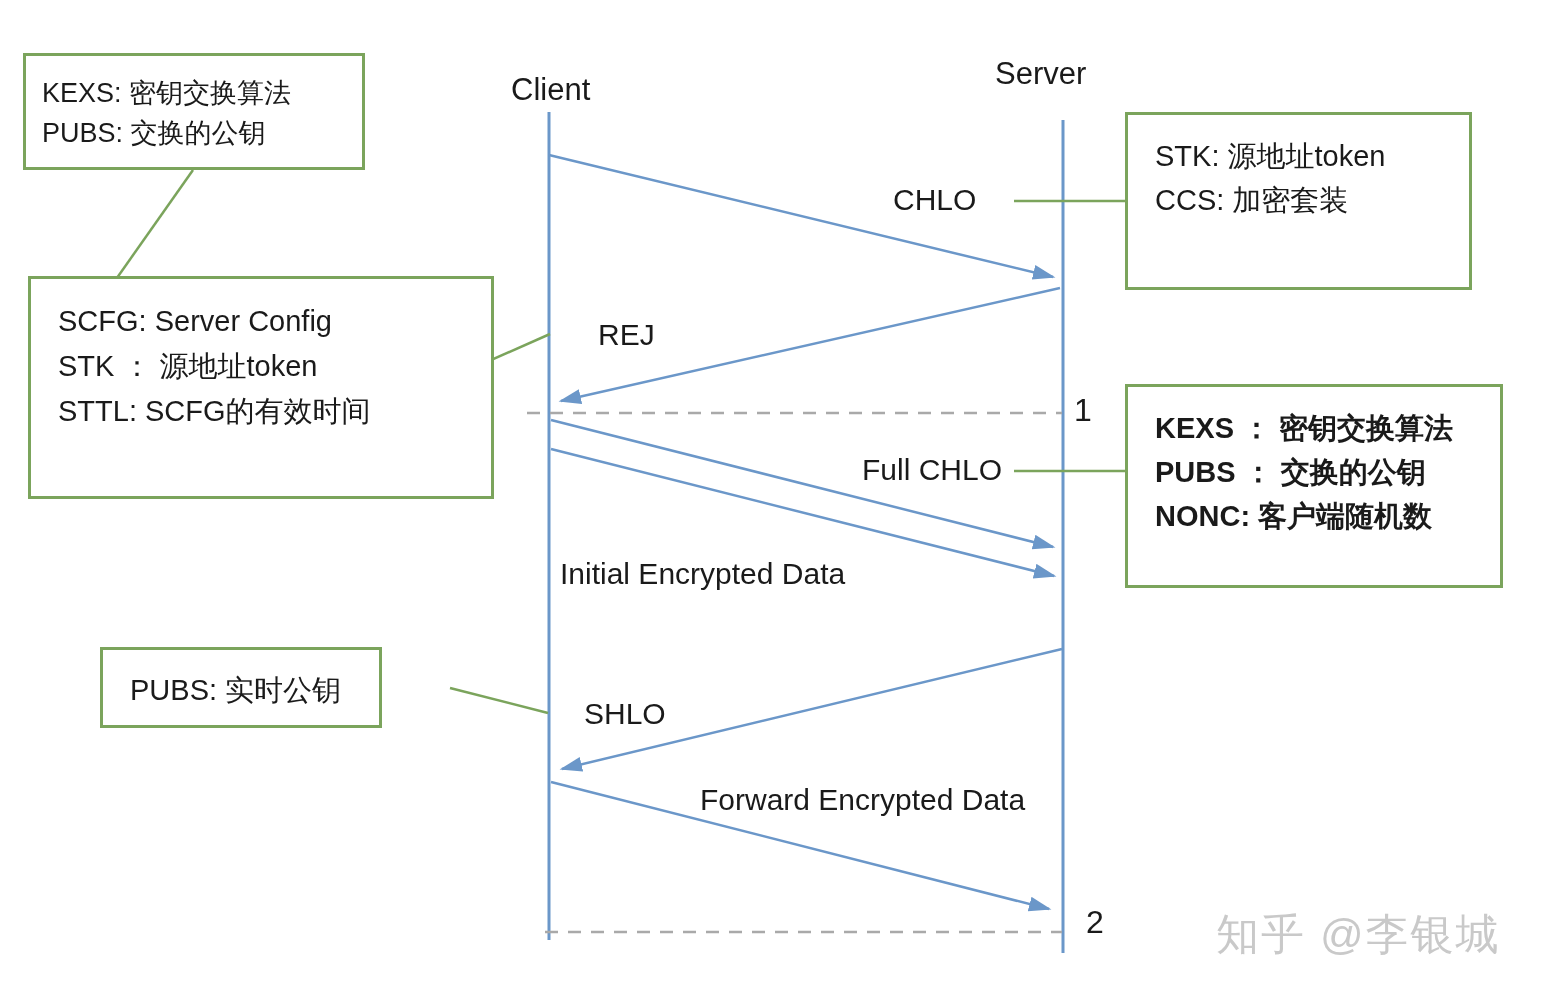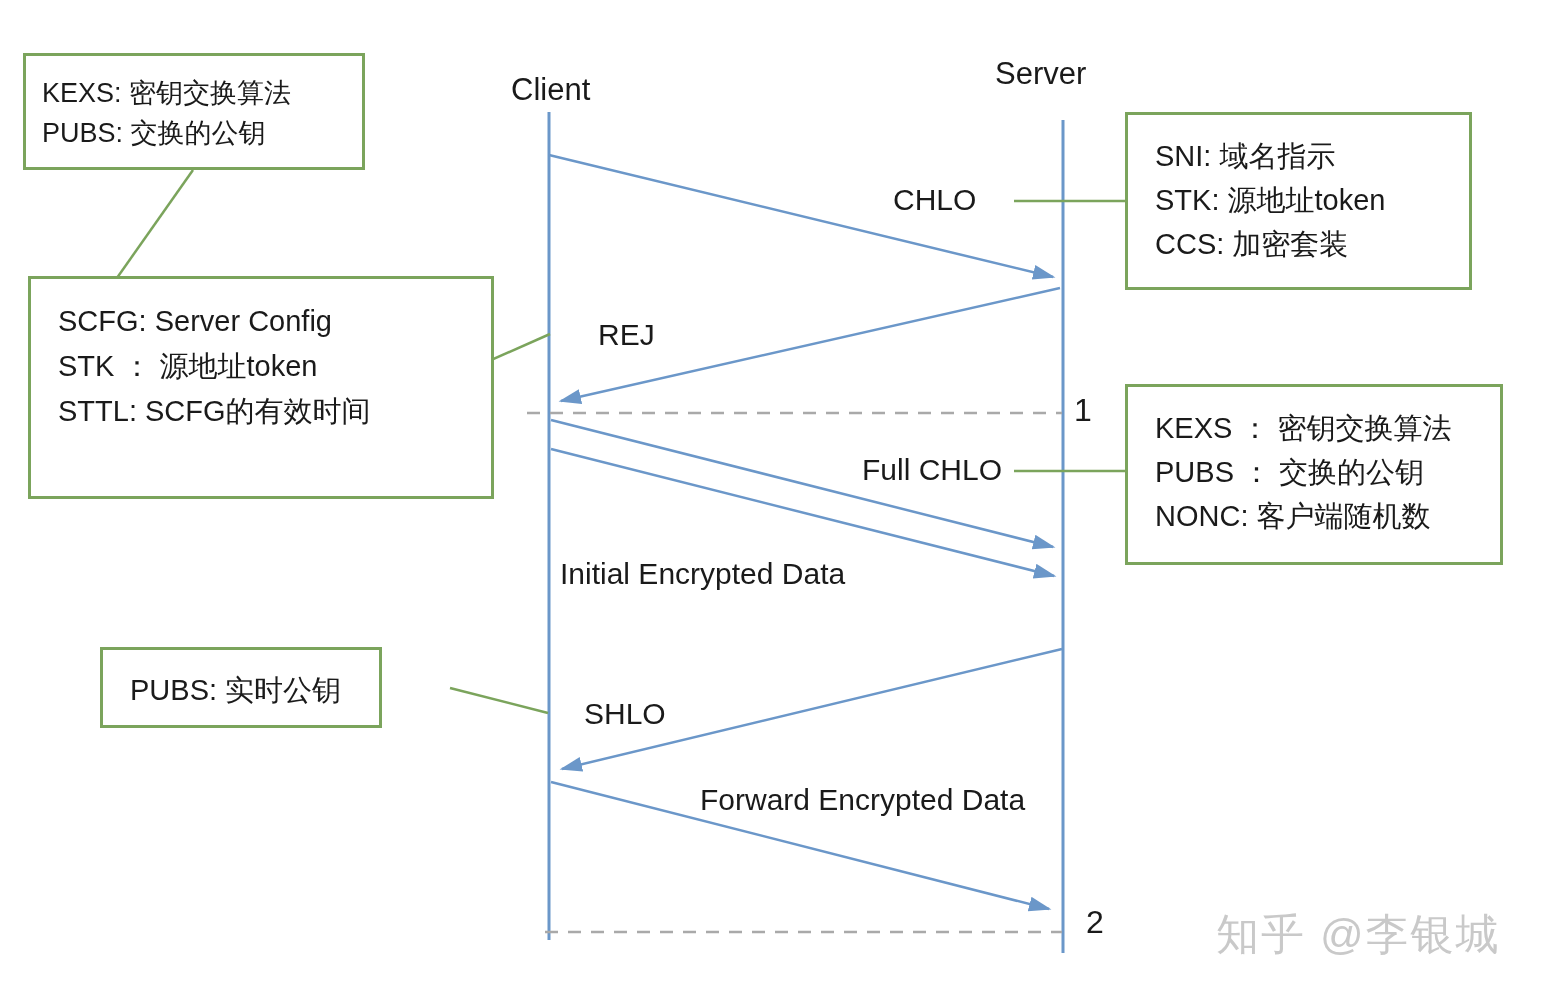--- a/index.html
+++ b/index.html
@@ -72,26 +72,25 @@
     <div>PUBS: 交换的公钥</div>
   </div>
 
   <div class="note" style="left:28px;top:276px;width:466px;height:223px;font-size:29px;line-height:45px;padding:20px 0 0 27px;">
     <div>SCFG: Server Config</div>
     <div>STK ： 源地址token</div>
     <div>STTL: SCFG的有效时间</div>
   </div>
 
   <div class="note" style="left:1125px;top:112px;width:347px;height:178px;font-size:29px;line-height:44px;padding:19px 0 0 27px;">
-    <div>SNI: 域名指示</div>
     <div>STK: 源地址token</div>
     <div>CCS: 加密套装</div>
   </div>
 
-  <div class="note" style="left:1125px;top:384px;width:378px;height:181px;font-size:29px;line-height:44px;padding:19px 0 0 27px;">
+  <div class="note" style="left:1125px;top:384px;width:378px;height:204px;font-size:29px;line-height:44px;padding:19px 0 0 27px;font-weight:bold;">
     <div>KEXS ： 密钥交换算法</div>
     <div>PUBS ： 交换的公钥</div>
     <div>NONC: 客户端随机数</div>
   </div>
 
   <div class="note" style="left:100px;top:647px;width:282px;height:81px;font-size:29px;line-height:34px;padding:23px 0 0 27px;">
     <div>PUBS: 实时公钥</div>
   </div>
 
   <div class="watermark">知乎 @李银城</div>

